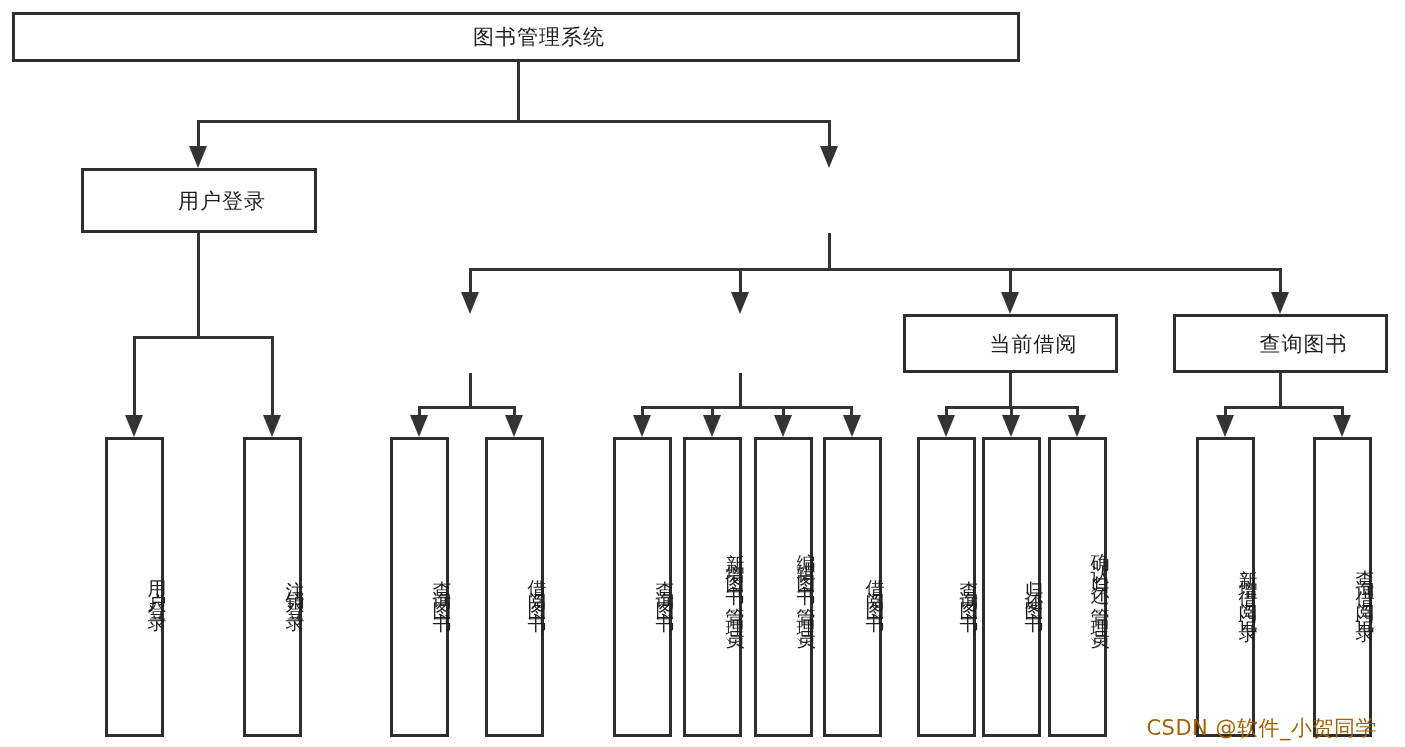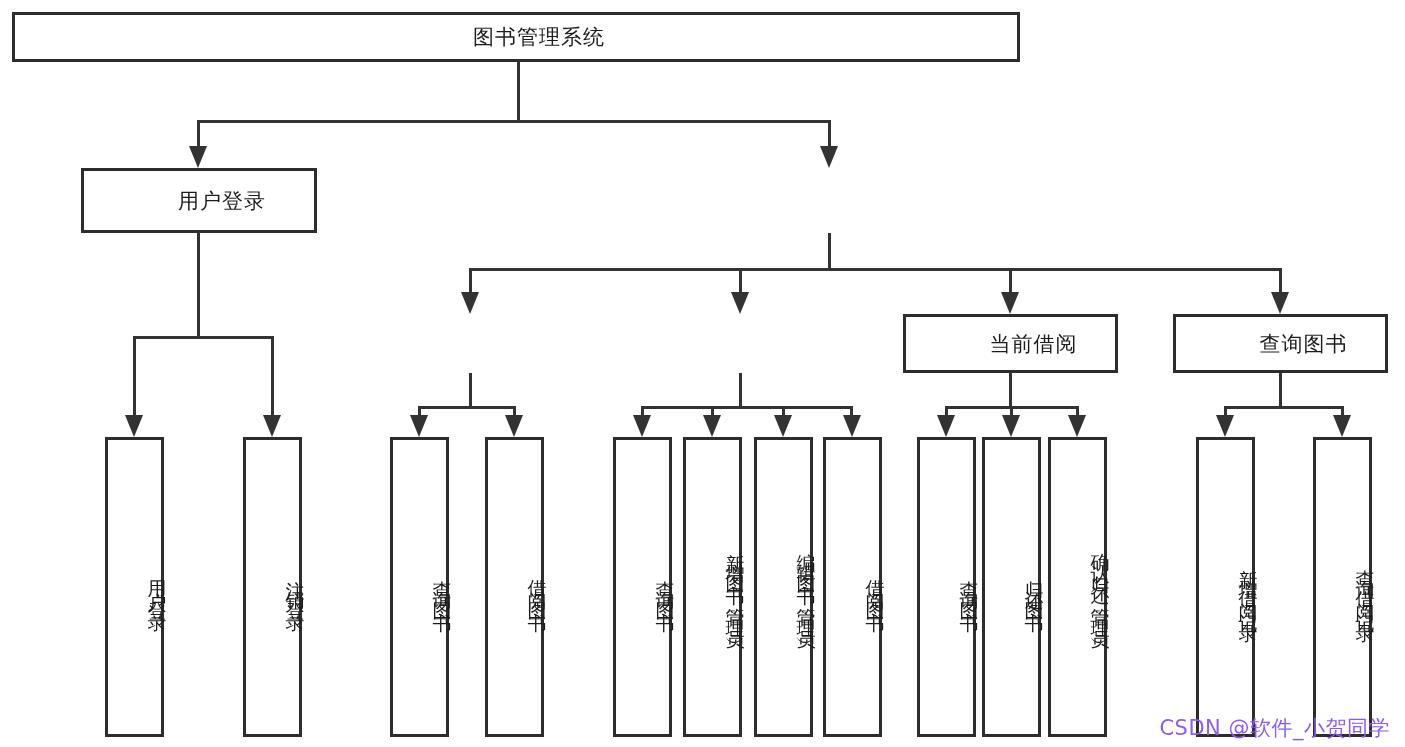--- a/index.html
+++ b/index.html
@@ -33,22 +33,22 @@
   }
   .vline { position:absolute; width:3px; background:#333333; z-index:1; }
   .hline { position:absolute; height:3px; background:#333333; z-index:1; }
   .arrow {
     position:absolute; width:0; height:0; z-index:1;
     border-left:9px solid transparent;
     border-right:9px solid transparent;
     border-top:22px solid #333333;
   }
   .watermark {
-    position:absolute; right:15px; bottom:5px;
-    font-size:21px; color:#8b5cf6; letter-spacing:0.5px;
+    position:absolute; right:28px; bottom:5px;
+    font-size:21px; color:#a16207; letter-spacing:0.5px;
     z-index:6; white-space:nowrap;
   }
 </style>
 </head>
 <body>
 
 <div class="canvas">
 
   <div class="box" style="left:12px; top:12px; width:1008px; height:50px;">
     <span class="lbl">图书管理系统</span>

